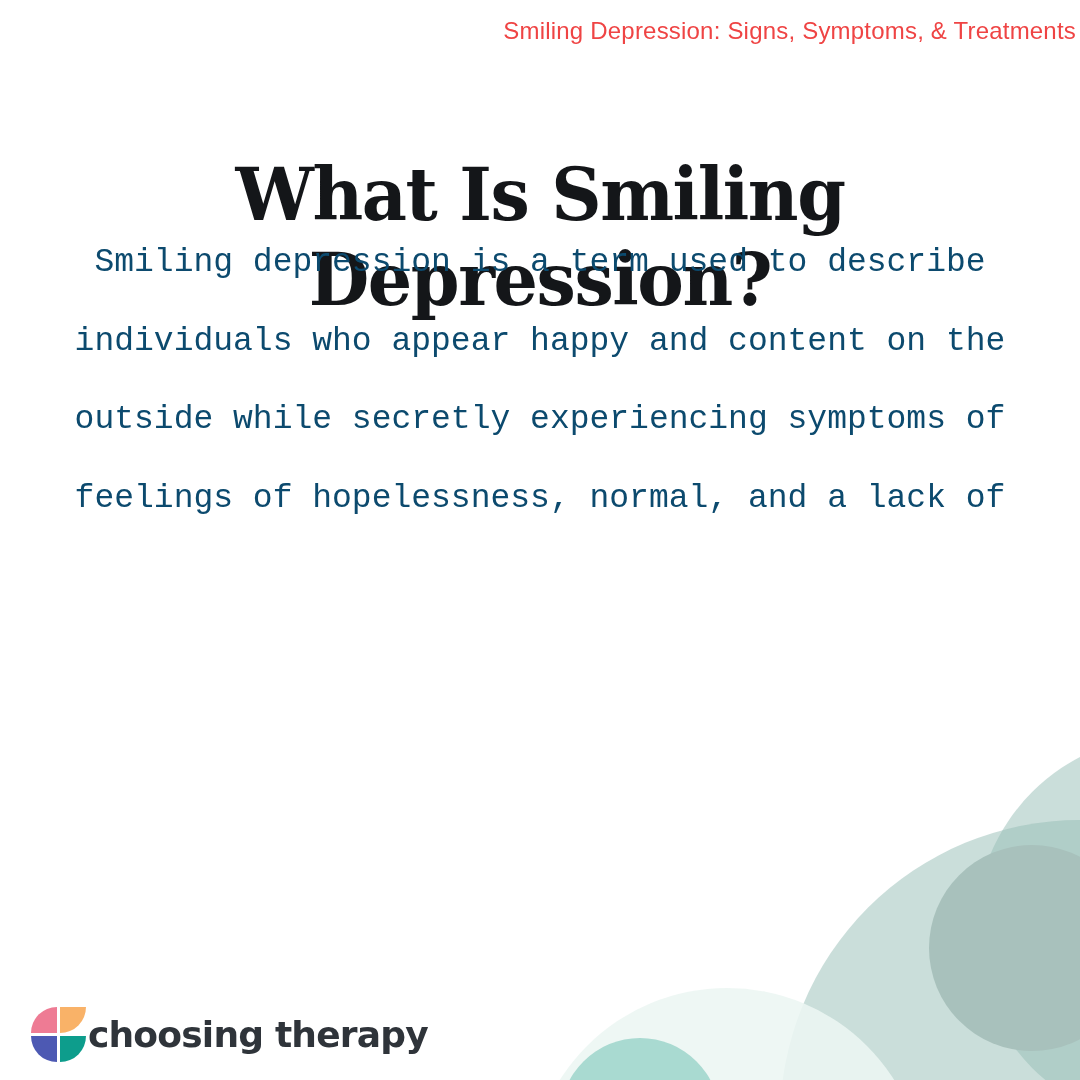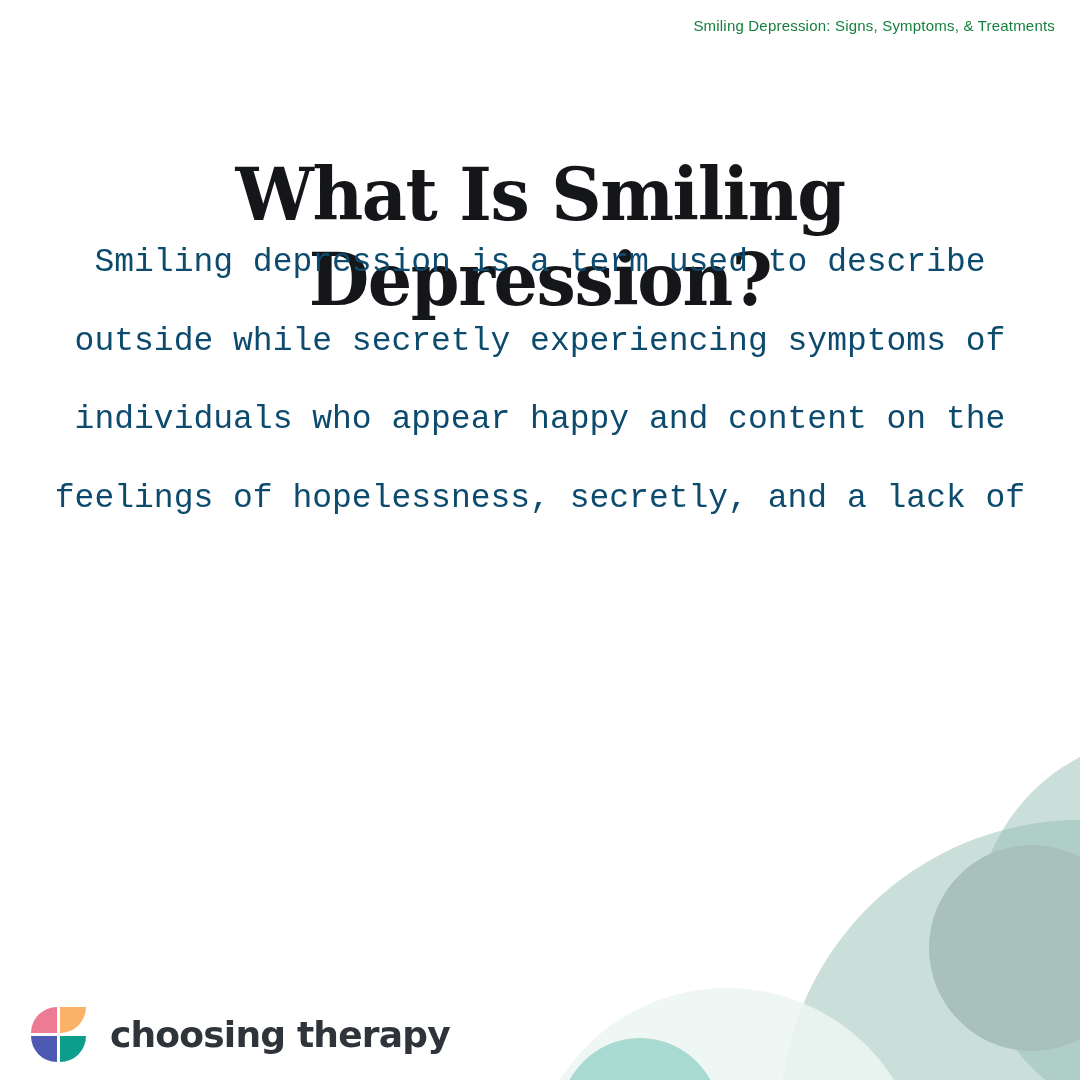--- a/index.html
+++ b/index.html
@@ -17,23 +17,23 @@
   .circle-a { left: 975px; top: 735px; width: 390px; height: 390px; background: rgba(150,189,182,0.50); }
   .circle-c { left: 780px;  top: 820px; width: 600px; height: 600px; background: rgba(150,189,182,0.50); }
   .circle-d { left: 529px;  top: 988px; width: 396px; height: 396px; background: rgba(236,246,243,0.88); }
   .circle-b { left: 929px;  top: 845px; width: 206px; height: 206px; background: #a8c1bc; }
   .circle-e { left: 560px;  top: 1038px; width: 160px; height: 160px; background: #a9dad1; }
 
   
   .caption {
     position: absolute;
     top: 17px;
-    right: 25px;
-    font-size: 15px;
-    color: #15803d;
+    right: 4px;
+    font-size: 24px;
+    color: #ef4444;
     letter-spacing: 0.2px;
     z-index: 2;
   }
 
   
   .title {
     position: absolute;
     top: 104px;
     left: 0;
     width: 1080px;
@@ -75,21 +75,21 @@
     grid-template-columns: 26px 26px;
     grid-template-rows: 26px 26px;
     gap: 3px;
   }
   .petal { width: 26px; height: 26px; }
   .petal-pink   { background: #ee7b94; border-radius: 100% 0 0 0; }
   .petal-orange { background: #f9b268; border-radius: 0 0 100% 0; }
   .petal-blue   { background: #4d59b3; border-radius: 0 0 0 100%; }
   .petal-teal   { background: #0d9d8c; border-radius: 0 0 100% 0; }
   .logo-name {
-    margin-left: 24px;
+    margin-left: 2px;
     font-family: "DejaVu Sans", sans-serif;
     font-size: 36px;
     font-weight: 600;
     letter-spacing: -0.8px;
     color: #2f343a;
     white-space: nowrap;
   }
 </style>
 </head>
 <body>
@@ -99,23 +99,23 @@
 <div class="circle circle-d"></div>
 <div class="circle circle-b"></div>
 <div class="circle circle-e"></div>
 
 <div class="caption">Smiling Depression: Signs, Symptoms, &amp; Treatments</div>
 
 <h1 class="title">What Is Smiling Depression?</h1>
 
 <div class="body-text">
   <span class="body-line">Smiling depression is a term used to describe</span>
+  <span class="body-line">individuals who appear happy and content on the</span>
   <span class="body-line">outside while secretly experiencing symptoms of</span>
-  <span class="body-line">individuals who appear happy and content on the</span>
-  <span class="body-line">feelings of hopelessness, secretly, and a lack of</span>
+  <span class="body-line">feelings of hopelessness, normal, and a lack of</span>
 </div>
 
 <div class="logo">
   <div class="logo-mark">
     <div class="petal petal-pink"></div>
     <div class="petal petal-orange"></div>
     <div class="petal petal-blue"></div>
     <div class="petal petal-teal"></div>
   </div>
   <div class="logo-name">choosing therapy</div>

